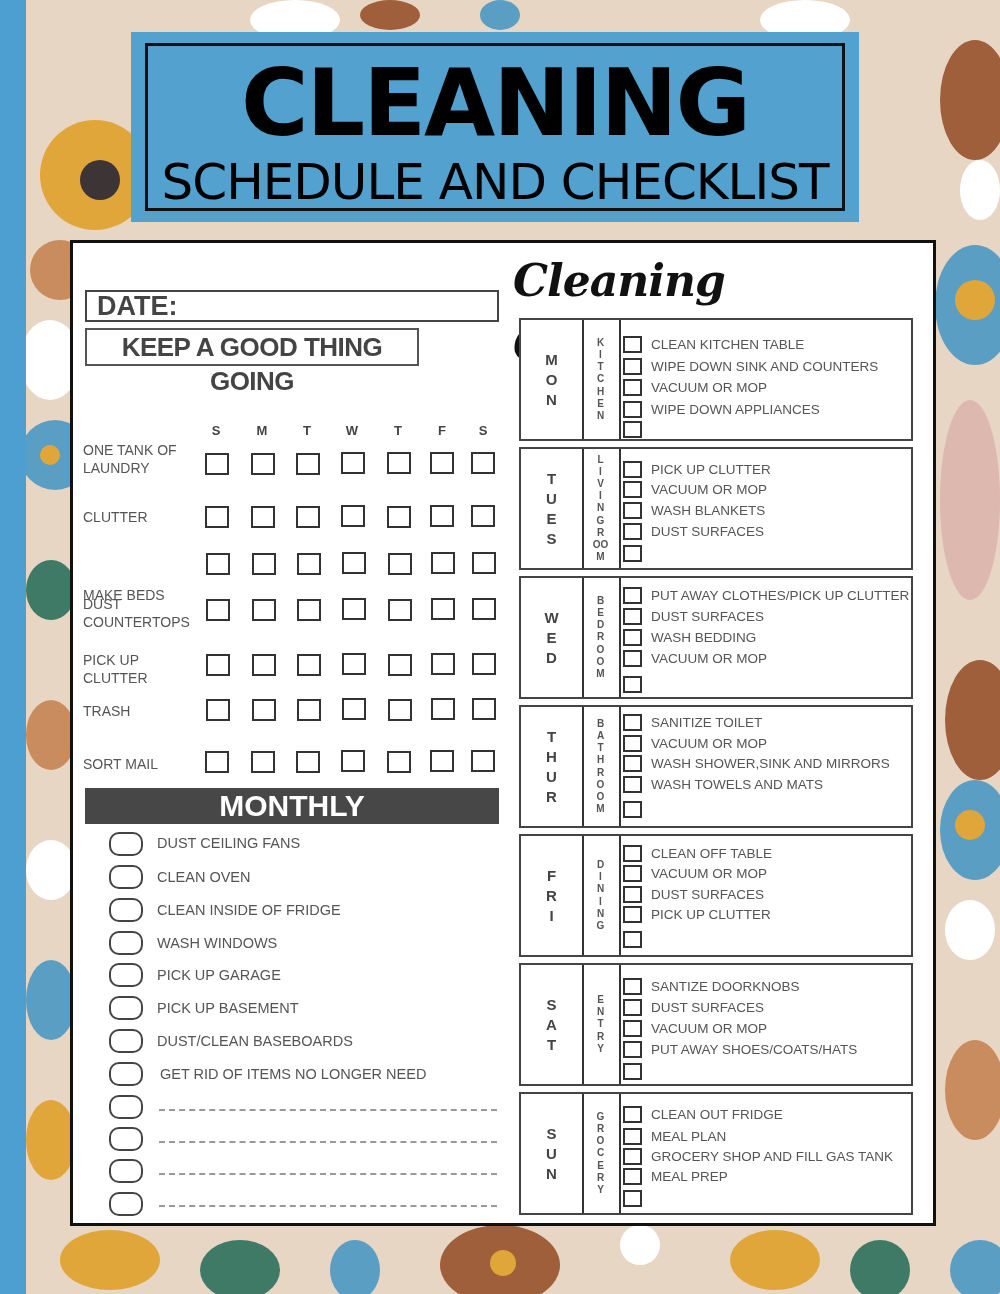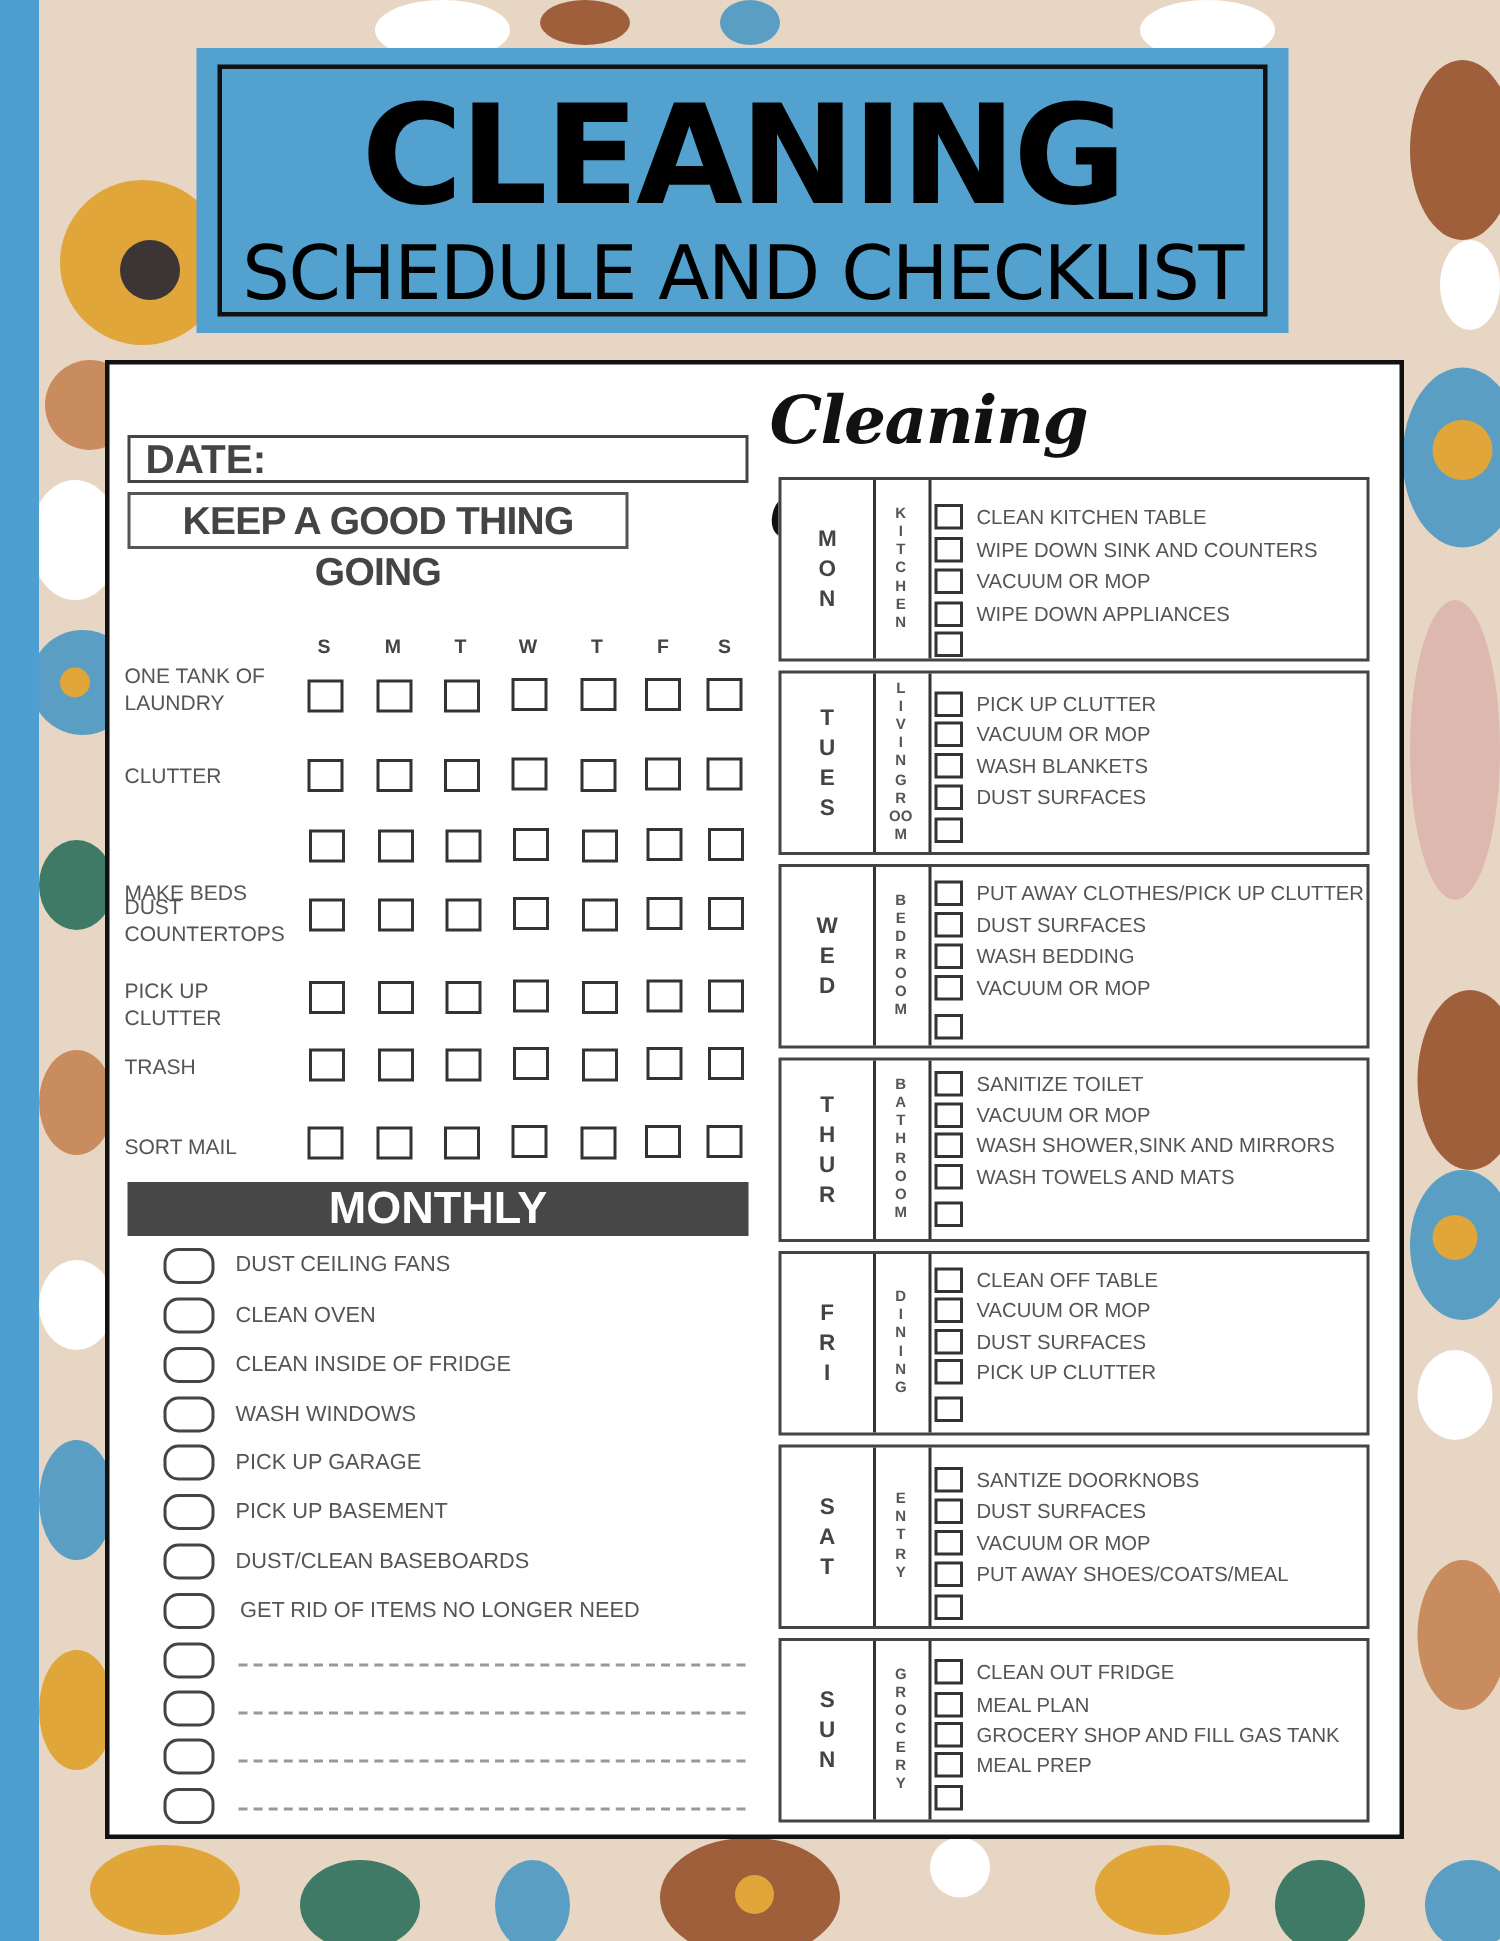--- a/index.html
+++ b/index.html
@@ -499,21 +499,21 @@
     <div class="task-row" style="top:34px;">
         <div class="task-box"></div>
         <div class="task-label">DUST SURFACES</div>
       </div>
     <div class="task-row" style="top:55px;">
         <div class="task-box"></div>
         <div class="task-label">VACUUM OR MOP</div>
       </div>
     <div class="task-row" style="top:76px;">
         <div class="task-box"></div>
-        <div class="task-label">PUT AWAY SHOES/COATS/MEAL</div>
+        <div class="task-label">PUT AWAY SHOES/COATS/HATS</div>
       </div>
     <div class="task-row" style="top:98px;">
         <div class="task-box"></div>
       </div>
   </div>
 
   <div class="day-block" style="top:849px;height:123px;">
     <div class="day-col">
         <div class="day-letters">S
 U

